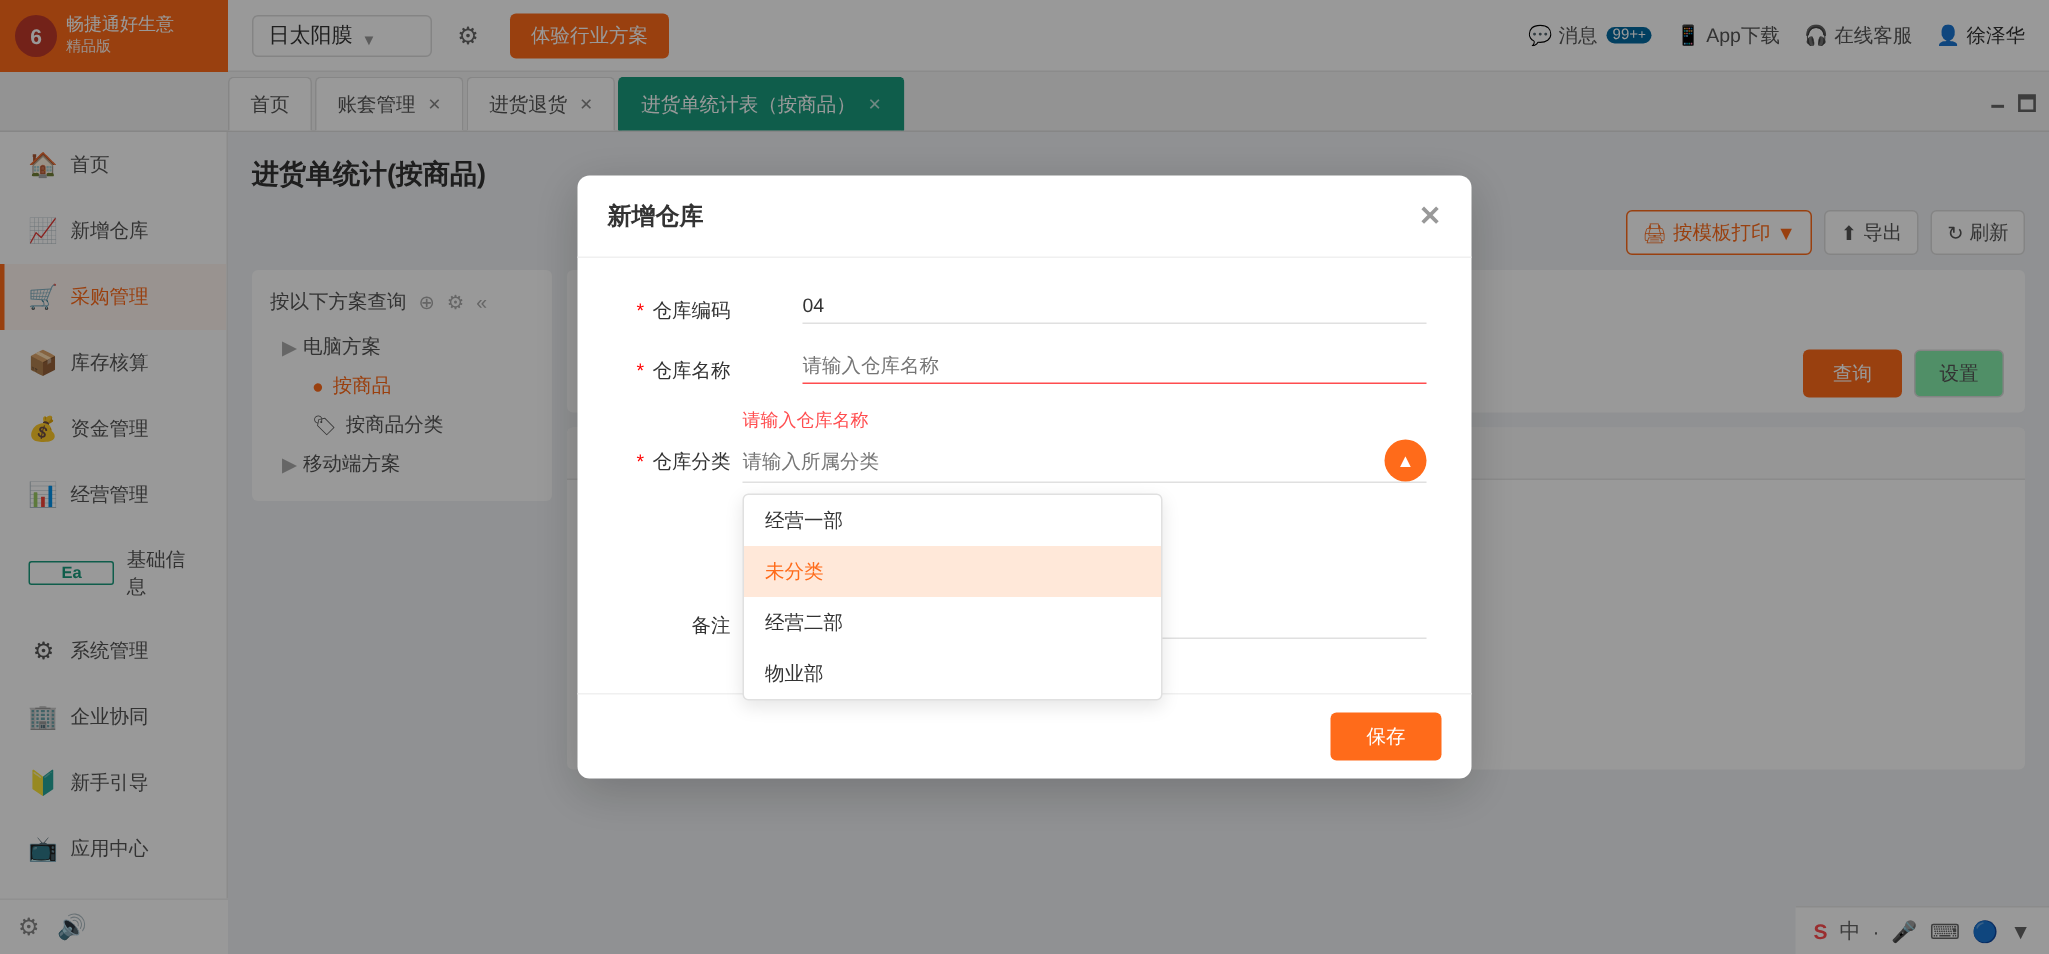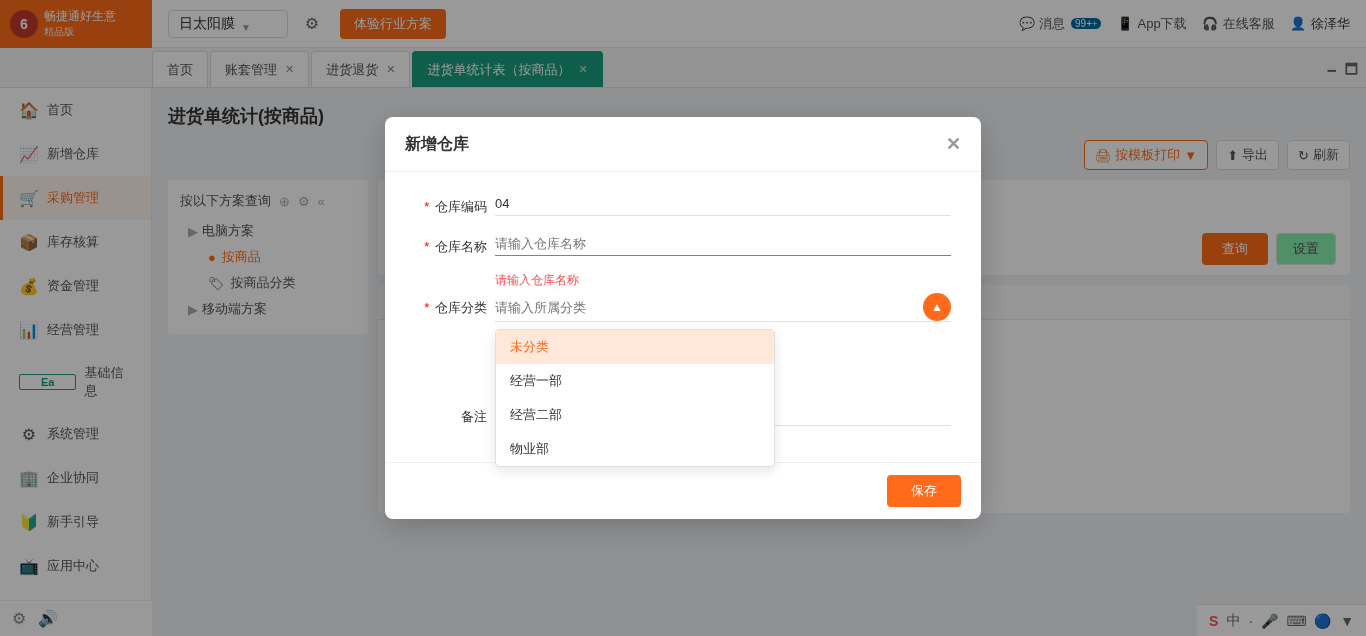--- a/index.html
+++ b/index.html
@@ -292,20 +292,21 @@
     }
     .form-label .required { color: #f00; margin-right: 2px; }
     .form-control {
       flex: 1;
       border: none;
       border-bottom: 1px solid #e0e0e0;
       padding: 4px 0;
       font-size: 13px;
       outline: none;
       color: #333;
+      margin-left: 40px;
     }
     .form-control.error-border {
       border-bottom-color: #ff4d4f;
     }
     .error-msg {
       color: #ff4d4f; font-size: 12px;
       margin-top: 2px; margin-left: 80px;
       margin-bottom: 4px;
     }
 
@@ -665,25 +666,25 @@
           <span class="required">*</span>
           <span>仓库分类</span>
         </div>
         <div class="category-wrapper">
           <div class="category-input-row">
             <input type="text" class="category-input" placeholder="请输入所属分类" style="">
             <div class="category-toggle">▲</div>
           </div>
 
           <div class="dropdown-list">
+            <div class="dropdown-item">
+              <span>经营一部</span>
+            </div>
             <div class="dropdown-item active">
               <span>未分类</span>
-            </div>
-            <div class="dropdown-item">
-              <span>经营一部</span>
             </div>
             <div class="dropdown-item">
               <span>经营二部</span>
             </div>
             <div class="dropdown-item">
               <span>物业部</span>
             </div>
           </div>
         </div>
       </div>

